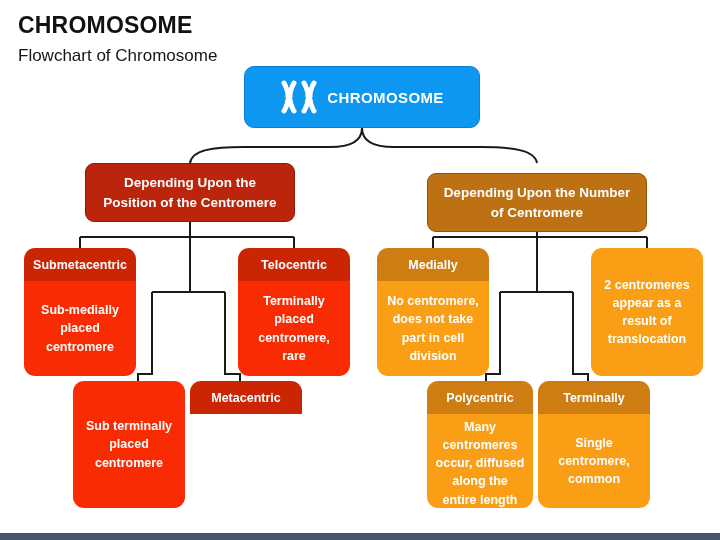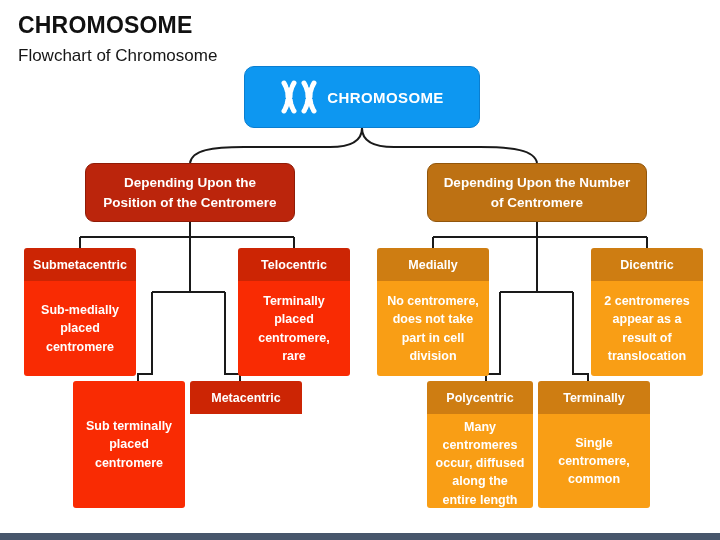--- a/index.html
+++ b/index.html
@@ -21,23 +21,23 @@
         display:flex;align-items:center;justify-content:center;text-align:center;color:#fff;}
   
   #root{
     left:244px;top:66px;width:236px;height:62px;
     background:#0D97F1;border:1px solid #0a7ed0;border-radius:10px;
     gap:9px;font-size:15px;font-weight:700;letter-spacing:.4px;
   }
   
   .branch-header{font-size:13.5px;font-weight:700;line-height:1.45;padding:16px 14px;}
   #hdr-position{left:85px;top:163px;width:210px;height:59px;background:#BB250C;border:1px solid #8f1b07;}
-  #hdr-number{left:427px;top:163px;width:220px;height:59px;background:#BD7113;border:1px solid #91560c;}
+  #hdr-number{left:427px;top:173px;width:220px;height:59px;background:#BD7113;border:1px solid #91560c;}
   
-  .card{position:absolute;z-index:2;box-sizing:border-box;border-radius:3px;overflow:hidden;
+  .card{position:absolute;z-index:2;box-sizing:border-box;border-radius:11px;overflow:hidden;
         display:flex;flex-direction:column;color:#fff;}
   .card-title{height:33px;flex:0 0 33px;display:flex;align-items:center;justify-content:center;
               font-size:12.5px;font-weight:700;}
   .card-body{flex:1;display:flex;align-items:center;justify-content:center;text-align:center;
              font-size:12.5px;font-weight:700;line-height:1.45;padding:4px 7px;}
   .red .card-title{background:#CC2504;}
   .red .card-body{background:#F92B03;}
   .orange .card-title{background:#CE7D12;}
   .orange .card-body{background:#F99E15;}
   #box-submeta{left:24px;top:248px;width:112px;height:128px;}
@@ -97,21 +97,20 @@
 </div>
 <div class="card red" id="box-meta">
   <div class="card-title">Metacentric</div>
 </div>
 
 <div class="card orange" id="box-acentric">
   <div class="card-title">Medially</div>
   <div class="card-body">No centromere, does not take part in cell division</div>
 </div>
 <div class="card orange" id="box-dicentric">
-  <div class="card-title">Dicentric</div>
   <div class="card-body">2 centromeres appear as a result of translocation</div>
 </div>
 <div class="card orange" id="box-poly">
   <div class="card-title">Polycentric</div>
   <div class="card-body">Many centromeres occur, diffused along the entire length</div>
 </div>
 <div class="card orange" id="box-mono">
   <div class="card-title">Terminally</div>
   <div class="card-body">Single centromere, common</div>
 </div>

